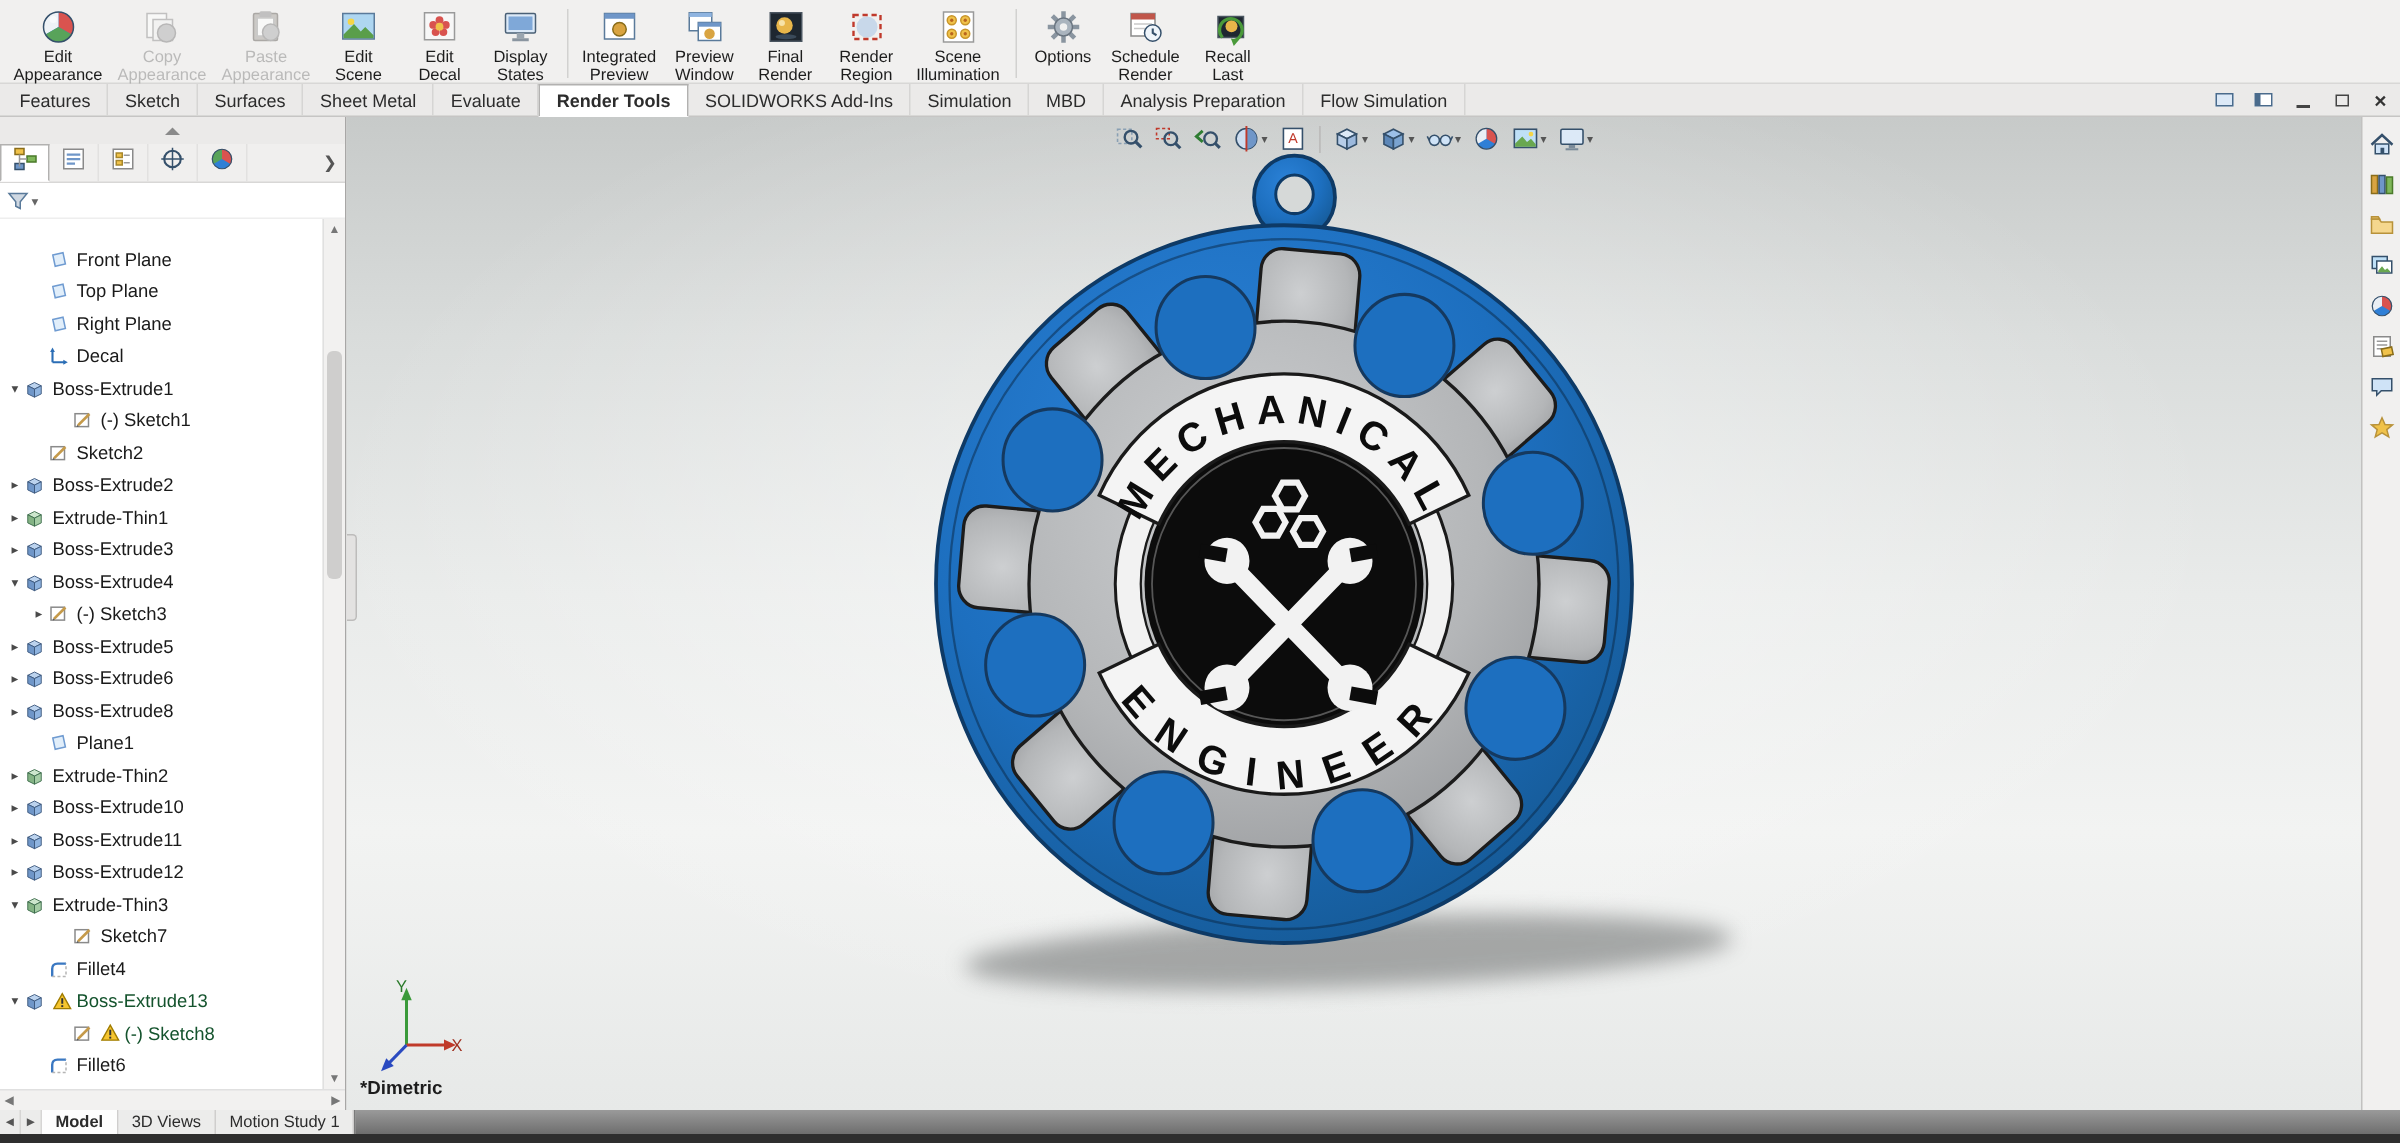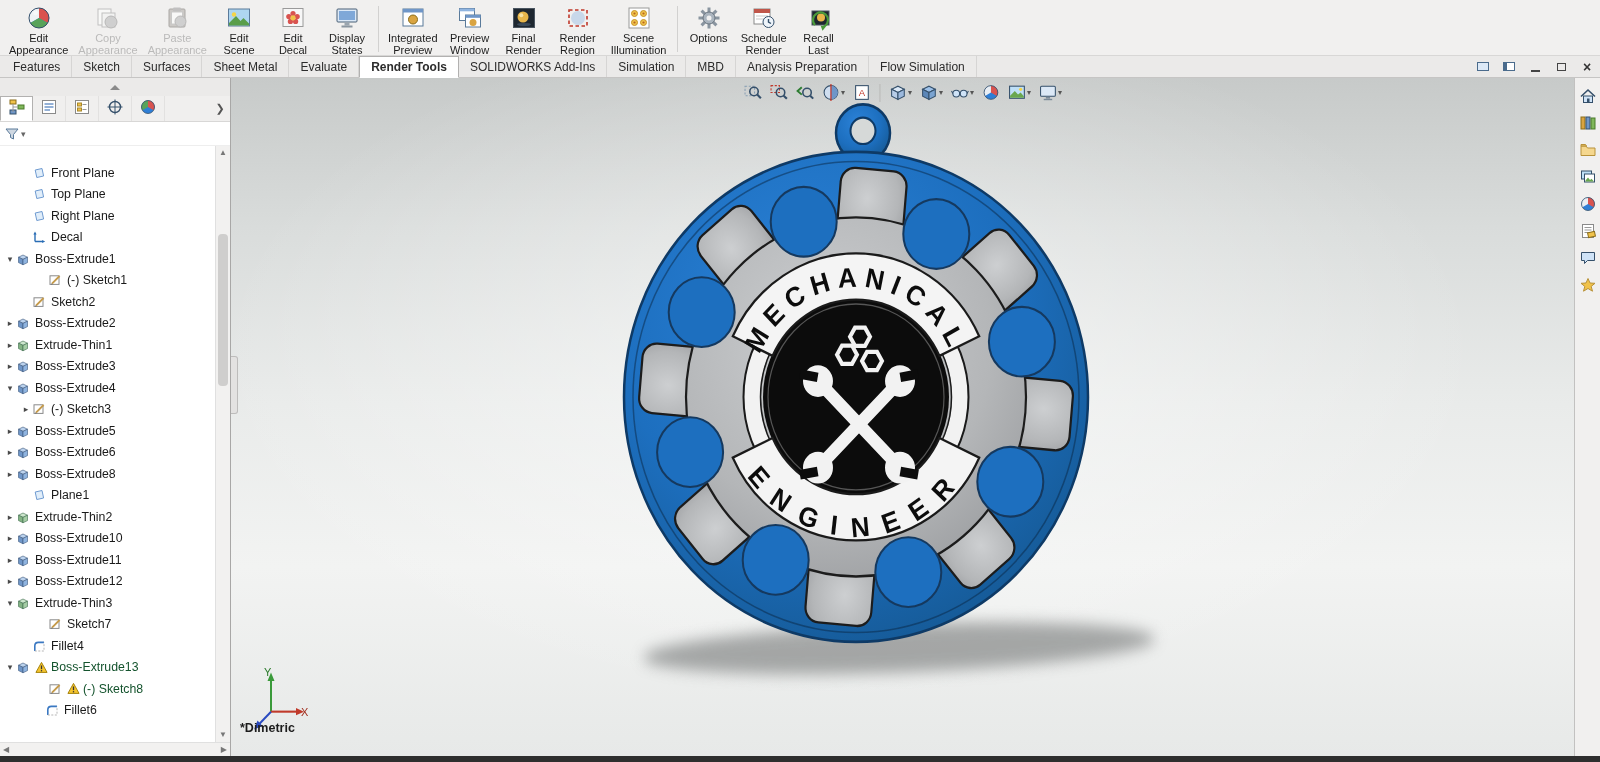--- a/index.html
+++ b/index.html
@@ -60,21 +60,21 @@
 
   
   .viewport{flex:1;position:relative;min-width:0;background:linear-gradient(180deg,#c7cac9 0%,#d9dcdb 22%,#e9ebea 48%,#f2f3f2 72%,#e7e9e8 100%)}
   .vp-light{position:absolute;inset:0;background:radial-gradient(ellipse at 46% 42%,rgba(255,255,255,.55),rgba(255,255,255,0) 62%);pointer-events:none}
   .scene{position:absolute;inset:0;width:100%;height:100%}
   .hud{position:absolute;top:3px;left:50%;transform:translateX(-50%);display:flex;align-items:center;gap:1px}
   .hud-btn{display:flex;align-items:center;padding:2px 3px;border-radius:2px;cursor:default}
   .hud-btn svg{width:19px;height:19px;display:block}
   .hud .caret{font-size:8px;color:#555;margin-left:1px}
   .hud-sep{width:1px;height:18px;background:#b9b8b7;margin:0 4px}
-  .view-label{position:absolute;left:9px;bottom:21px;font-size:12.5px;font-weight:bold;color:#1c1c1c}
+  .view-label{position:absolute;left:9px;bottom:8px;font-size:12.5px;font-weight:bold;color:#1c1c1c}
   .medal-top{font-family:"Liberation Sans",sans-serif;font-size:26px;font-weight:bold;letter-spacing:7px;fill:#0c0c0c;text-anchor:middle}
   .medal-bot{font-family:"Liberation Sans",sans-serif;font-size:26px;font-weight:bold;letter-spacing:15px;fill:#0c0c0c;text-anchor:middle}
   .splitter-grip{position:absolute;left:231px;top:278px;width:7px;height:58px;background:#e3e2e1;border:1px solid #bdbcbb;border-left:none;border-radius:0 3px 3px 0;cursor:default}
 
   
   .task-pane{width:26px;background:#f1f0ef;border-left:1px solid #c2c1c0;display:flex;flex-direction:column;align-items:center;padding-top:8px;gap:7px;flex:none}
   .tp-btn{width:20px;height:20px;display:flex;align-items:center;justify-content:center;cursor:default}
   .tp-btn svg{width:18px;height:18px;display:block}
 
   
@@ -673,21 +673,21 @@
               </span>
               <span class="wicon">
                 <svg viewBox="0 0 14 14">
                   <path d="M7,1.5 L13,12.3 L1,12.3 Z" fill="#f6c52e" stroke="#a07c00"></path>
                   <rect x="6.3" y="4.8" width="1.4" height="4" fill="#333"></rect>
                   <rect x="6.3" y="9.8" width="1.4" height="1.4" fill="#333"></rect>
                 </svg>
               </span>
               <span class="tlabel">(-) Sketch8</span>
             </div>
-            <div class="trow" style="padding-left: 33px;">
+            <div class="trow" style="padding-left: 20px;">
               <span class="expander"></span>
               <span class="ticon">
                 <svg viewBox="0 0 14 14">
                   <path d="M2.8,12 L2.8,7 Q2.8,3.4 6.4,3.4 L12,3.4" fill="none" stroke="#3a78c2" stroke-width="1.6"></path>
                   <path d="M2.8,12 L12,12 L12,3.4" fill="none" stroke="#b5b5b5" stroke-dasharray="2 1.5"></path>
                 </svg>
               </span>
               <span class="tlabel">Fillet6</span>
             </div>
           </div>
@@ -991,14 +991,26 @@
         <div class="tp-btn">
           <span>
             <svg viewBox="0 0 18 18">
               <path d="M9,2.5 L11,7 L16,7.3 L12.2,10.4 L13.5,15.2 L9,12.5 L4.5,15.2 L5.8,10.4 L2,7.3 L7,7 Z" fill="#f0c24a" stroke="#b8923a"></path>
             </svg>
           </span>
         </div>
       </aside>
   </div>
 
+  <div class="bottombar">
+    <div class="bb-left">
+      <span class="bb-arrow">◀</span>
+      <span class="bb-arrow">▶</span>
+      <div style="display:flex" id="btabs">
+          <div class="btab active">Model</div>
+          <div class="btab">3D Views</div>
+          <div class="btab">Motion Study 1</div>
+        </div>
+    </div>
+    <div class="bb-right"></div>
+  </div>
   <div class="darkstrip"></div>
 </div>
 
 </body></html>

